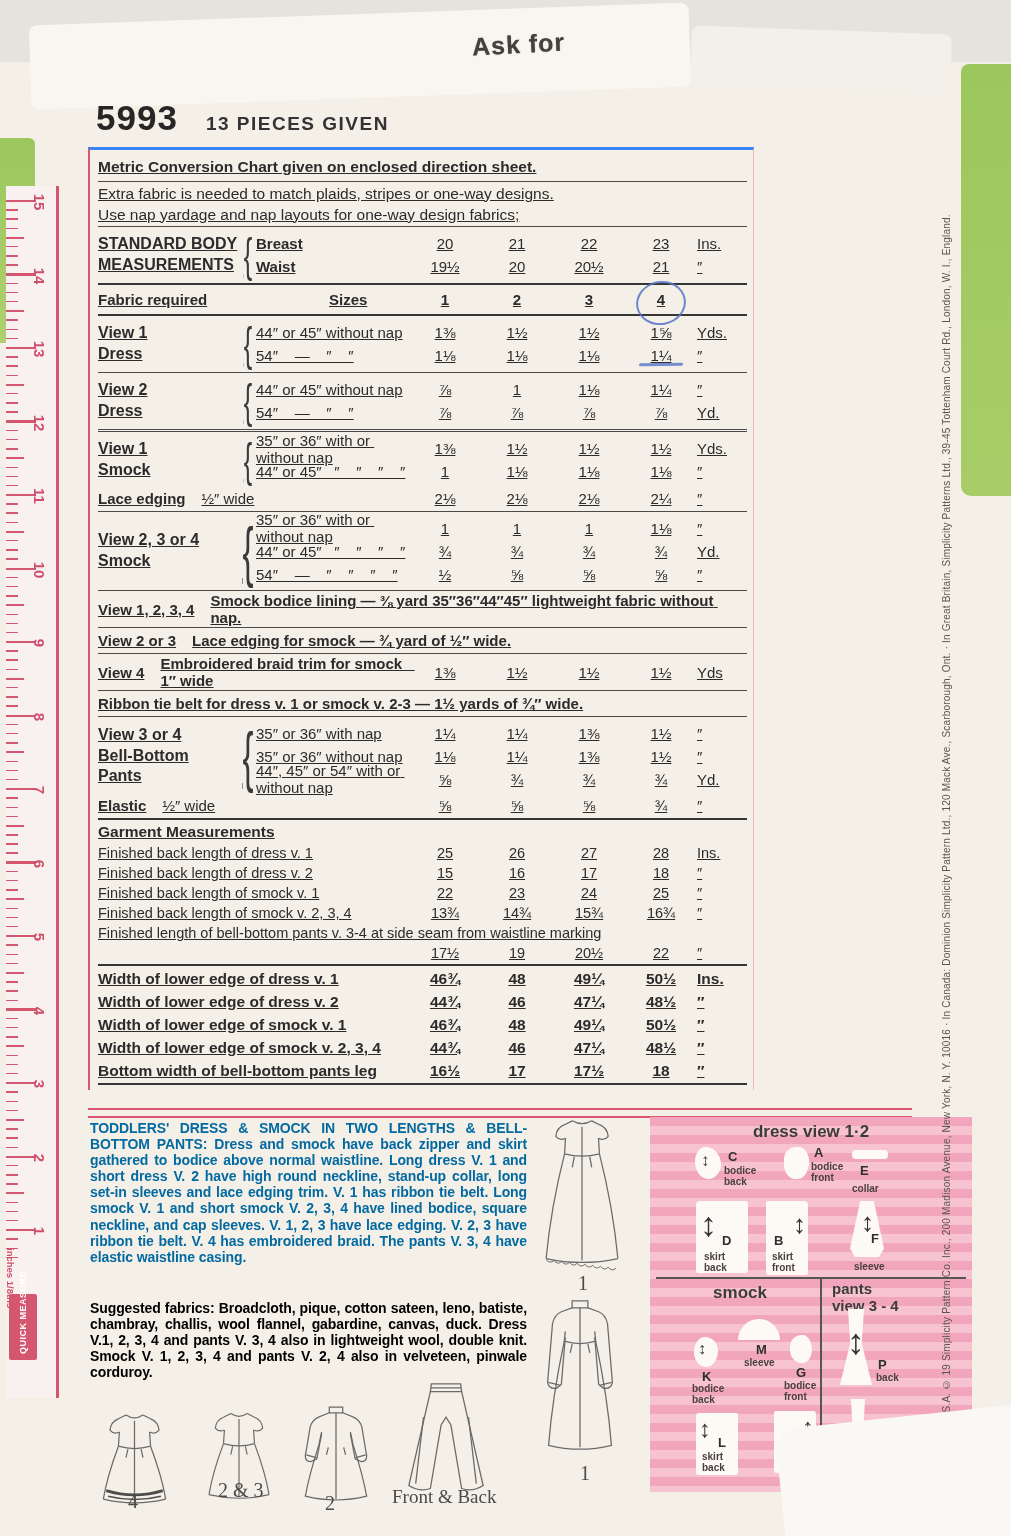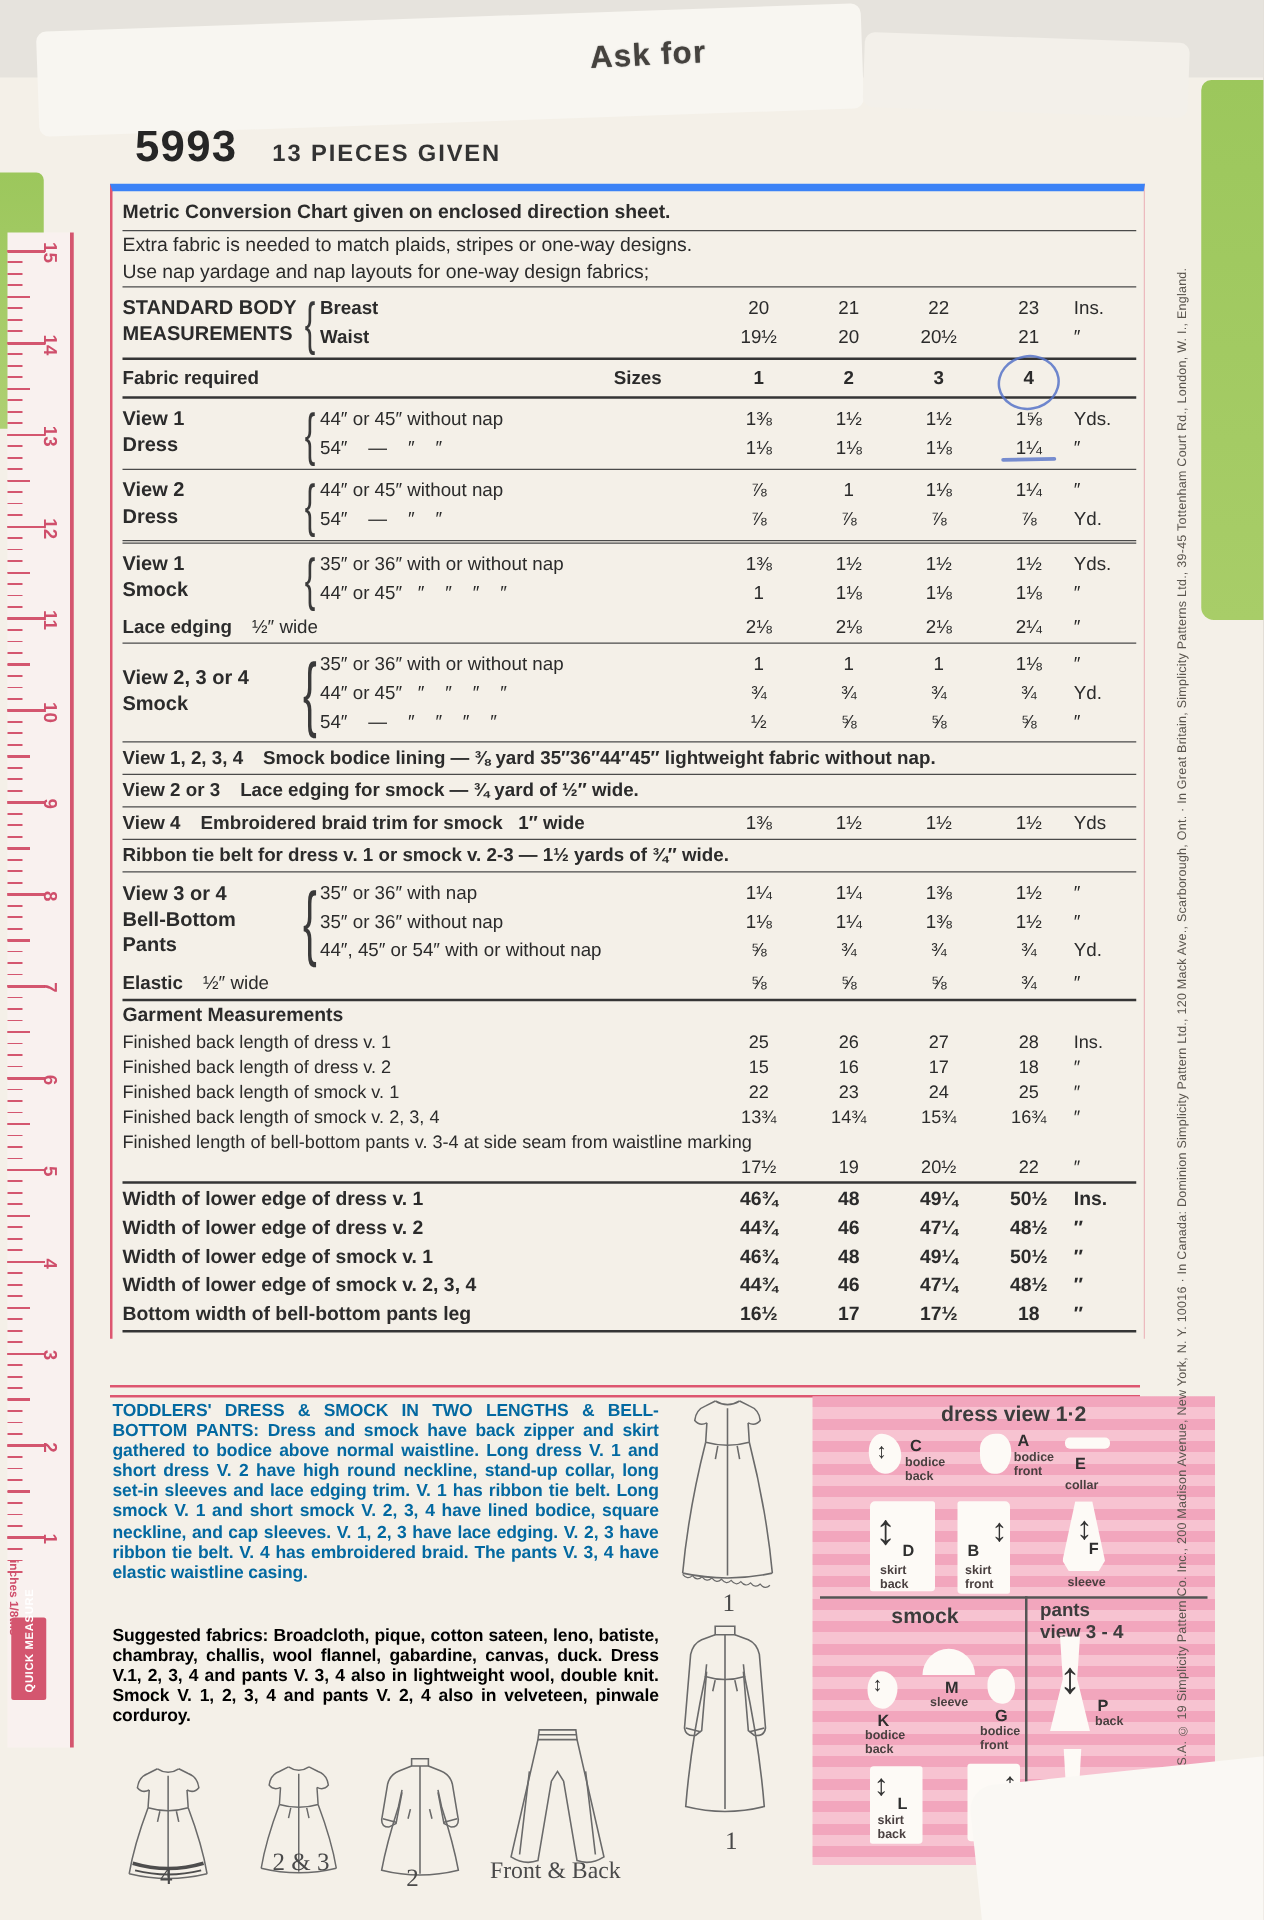--- a/index.html
+++ b/index.html
@@ -12,21 +12,21 @@
   .torn-white2{position:absolute;top:30px;right:60px;width:260px;height:60px;background:#f3f0ea;
               transform:rotate(2deg);border-radius:8px;}
   .torn-br{position:absolute;bottom:-20px;right:-30px;width:260px;height:140px;background:#faf8f4;
               transform:rotate(-6deg);border-radius:20px;}
   .green-left{position:absolute;left:0;top:138px;width:35px;height:205px;
               background:linear-gradient(#9cc75c,#aed072);border-radius:0 6px 8px 0;}
   .green-right{position:absolute;right:0;top:64px;width:50px;height:432px;
               background:linear-gradient(#9cc75c,#a8cd68);border-radius:8px 0 0 10px;}
   .askfor{position:absolute;left:472px;top:30px;font-size:25px;font-weight:700;color:#45423e;
           transform:rotate(-3deg);letter-spacing:1px;text-shadow:0 0 1px #777;}
-  .heading{position:absolute;left:96px;top:98px;margin-left:12px;}
+  .heading{position:absolute;left:96px;top:98px;}
   .pnum{font-size:35px;font-weight:700;letter-spacing:1px;color:#262626;}
   .pieces{font-size:19px;font-weight:700;margin-left:28px;letter-spacing:1.5px;color:#333;}
 
   
   .ruler{position:absolute;left:6px;top:186px;width:50px;height:1212px;
     background-color:#f9f1ef;border-right:3px solid #d4566f;
     background-image:
       repeating-linear-gradient(180deg,#d4566f 0 1.4px,rgba(0,0,0,0) 1.4px 9.19px),
       repeating-linear-gradient(180deg,#d4566f 0 2px,rgba(0,0,0,0) 2px 36.75px),
       repeating-linear-gradient(180deg,#d4566f 0 2.2px,rgba(0,0,0,0) 2.2px 73.5px);
@@ -39,23 +39,23 @@
   .ruler-brand{position:absolute;left:3px;top:1108px;width:28px;height:66px;background:#d4566f;border-radius:2px;}
   .ruler-brand span{position:absolute;left:9px;top:60px;transform:rotate(-90deg);transform-origin:left top;
        color:#fff;font-size:9px;font-weight:700;white-space:nowrap;letter-spacing:.5px;}
 
   
   .sidetext{position:absolute;left:941px;top:170px;height:1300px;width:16px;
        writing-mode:vertical-rl;transform:rotate(180deg);font-size:10px;color:#5a554e;
        letter-spacing:.2px;white-space:nowrap;}
 
   
-  .content{position:absolute;left:88px;top:147px;width:828px;box-sizing:border-box;
-       border-top:6px solid #3b82f6;border-left:2px solid #dd5670;border-right:1.5px solid rgba(221,86,112,.35);
-       padding:4px 6px 4px 8px;}
+  .content{position:absolute;left:88px;top:147px;width:666px;box-sizing:border-box;
+       border-top:3px solid #3b82f6;border-left:2px solid #dd5670;border-right:1.5px solid rgba(221,86,112,.35);
+       padding:4px 6px 4px 8px;text-decoration:underline;}
   .hr{height:0;border-top:1.5px solid #4a4a4a;margin:1px 0;}
   .hr.hv{border-top:2.5px solid #353535;}
   .r{display:flex;align-items:center;min-height:23px;font-size:15px;}
   .spec{flex:1;white-space:pre-wrap;}
   .v{width:72px;text-align:center;}
   .u{width:50px;white-space:pre-wrap;}
   .b{font-weight:700;}
   .metric{font-size:15.5px;font-weight:700;min-height:26px;}
   .note{font-size:15.5px;min-height:21px;}
   .grp{display:flex;align-items:stretch;}

